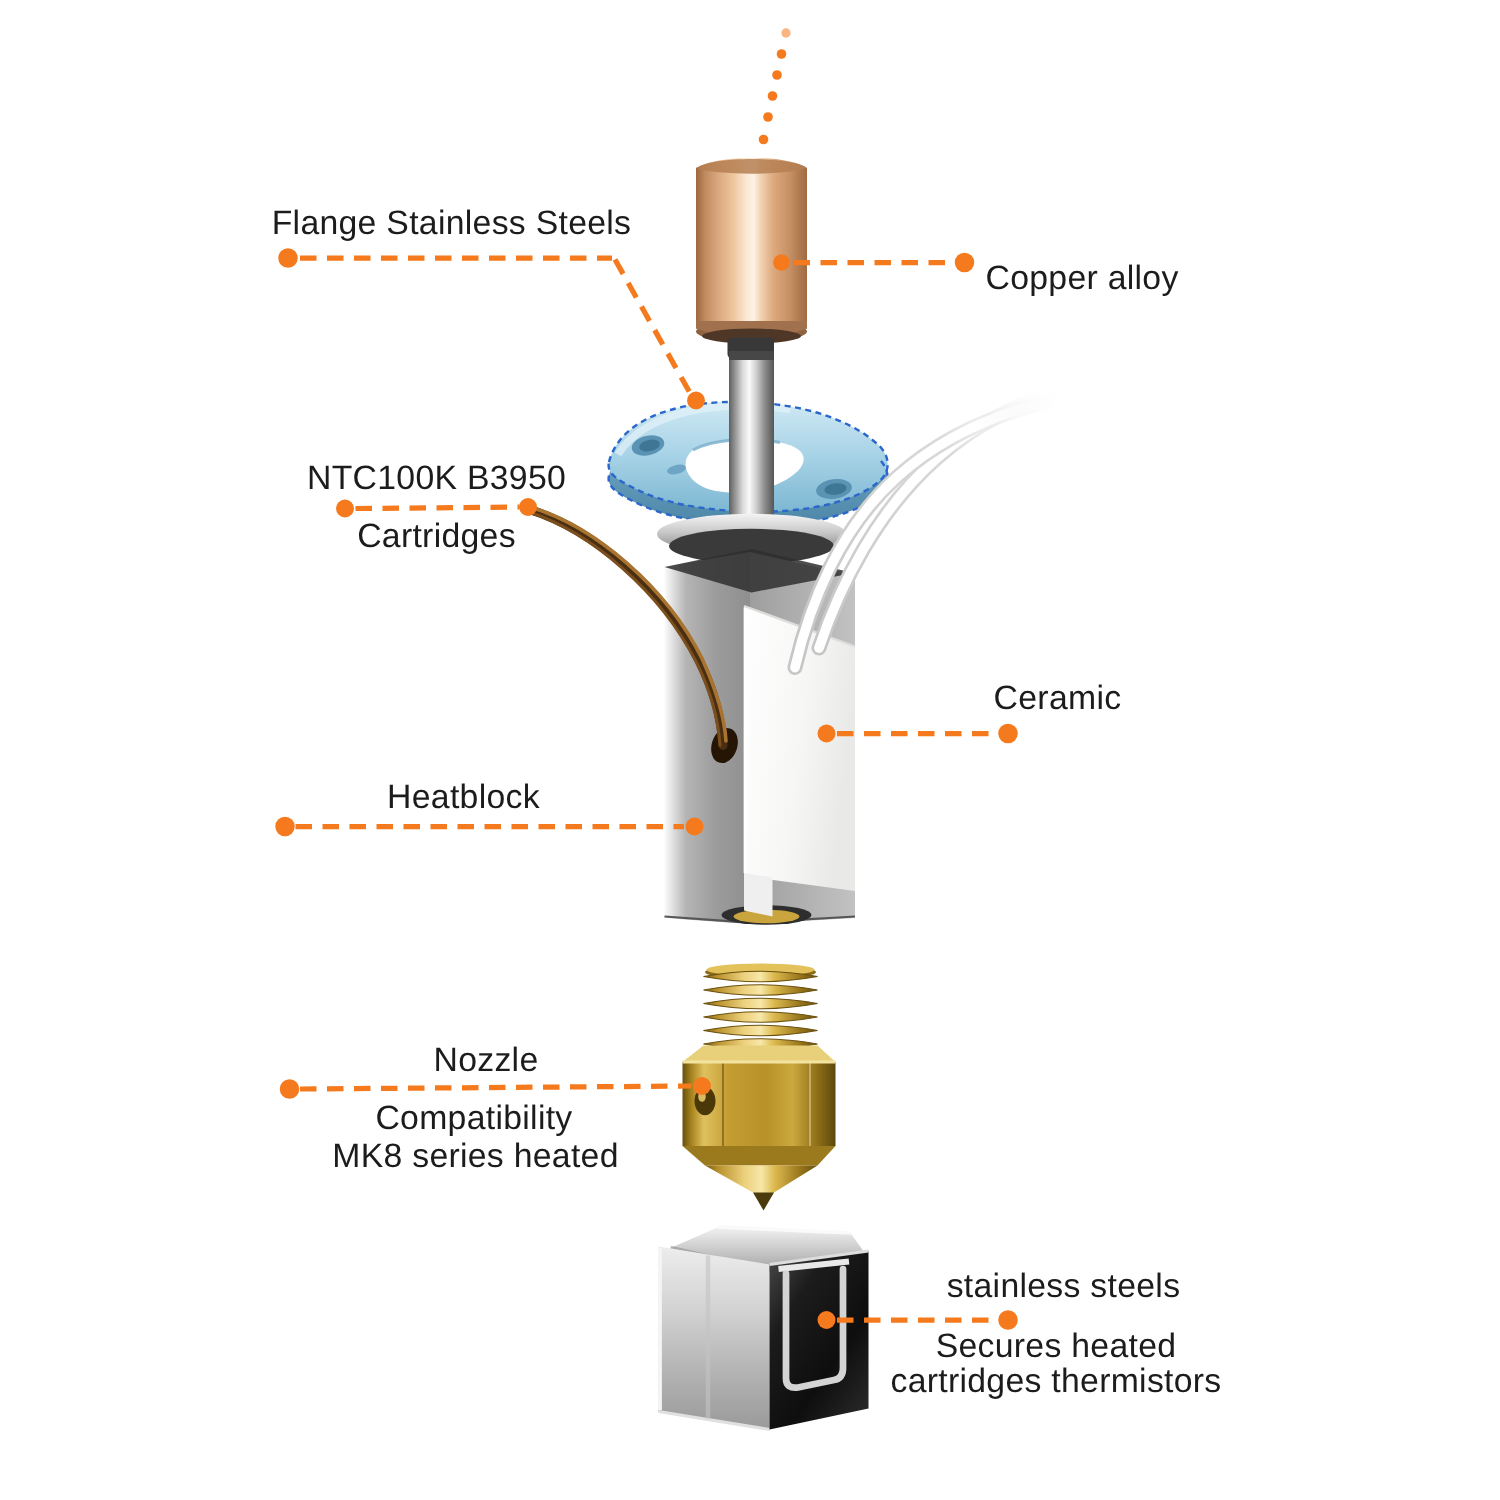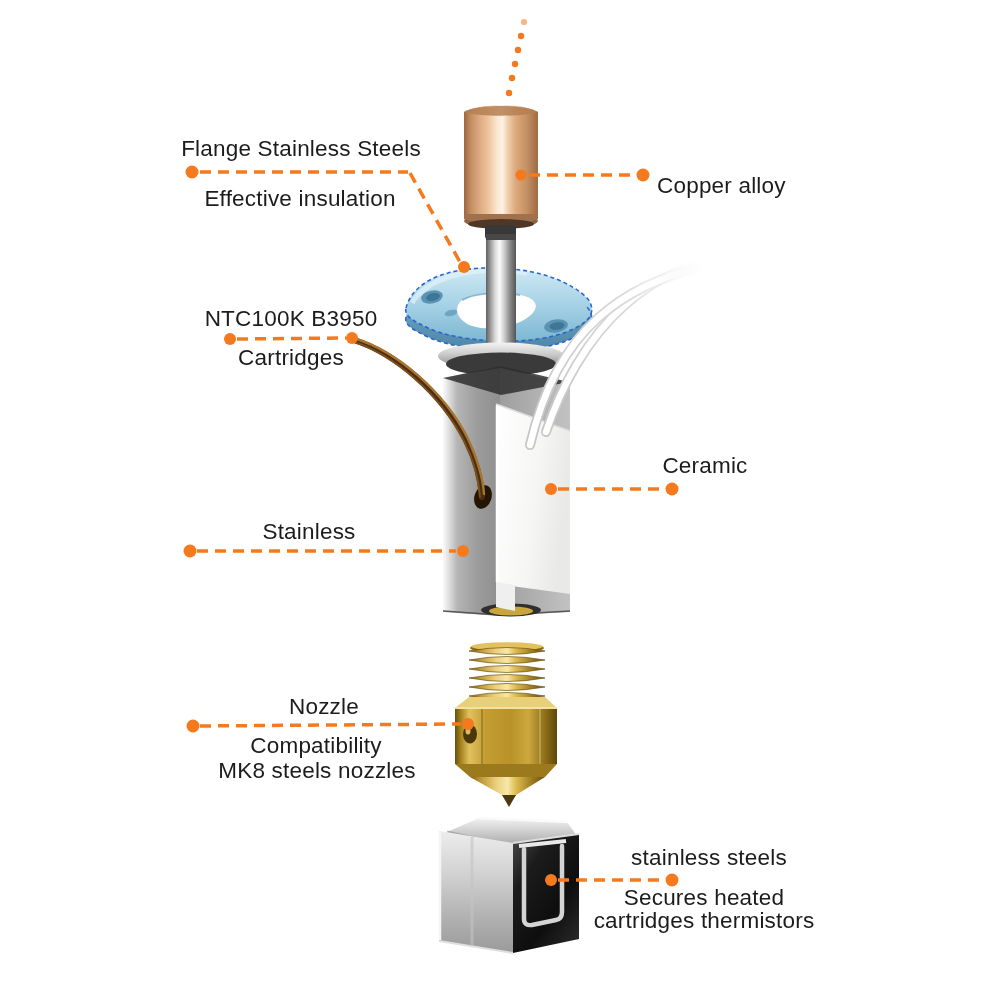--- a/index.html
+++ b/index.html
@@ -263,32 +263,31 @@
       <circle cx="190" cy="551" r="6.5"></circle>
         <circle cx="463" cy="551" r="6"></circle>
       <circle cx="193" cy="726" r="6.5"></circle>
         <circle cx="468" cy="724" r="6"></circle>
       <circle cx="551" cy="880" r="6"></circle>
         <circle cx="672" cy="880" r="6.5"></circle>
     </g>
   </svg>
 
   <div class="lbl" style="left:301px;top:149px">Flange Stainless Steels</div>
-  <div class="lbl" style="left:300px;top:199px">Effective insulation</div>
 
   <div class="lbl lbl-left" style="left:657px;top:174px">Copper alloy</div>
 
   <div class="lbl" style="left:291px;top:319px">NTC100K B3950</div>
   <div class="lbl" style="left:291px;top:358px">Cartridges</div>
 
   <div class="lbl" style="left:705px;top:466px">Ceramic</div>
 
-  <div class="lbl" style="left:309px;top:532px">Stainless</div>
+  <div class="lbl" style="left:309px;top:532px">Heatblock</div>
 
   <div class="lbl" style="left:324px;top:707px">Nozzle</div>
   <div class="lbl" style="left:316px;top:746px">Compatibility</div>
-  <div class="lbl" style="left:317px;top:771px">MK8 steels nozzles</div>
+  <div class="lbl" style="left:317px;top:771px">MK8 series heated</div>
 
   <div class="lbl" style="left:709px;top:858px">stainless steels</div>
   <div class="lbl" style="left:704px;top:898px">Secures heated</div>
   <div class="lbl" style="left:704px;top:921px">cartridges thermistors</div>
 
 </div>
 
 </body></html>

